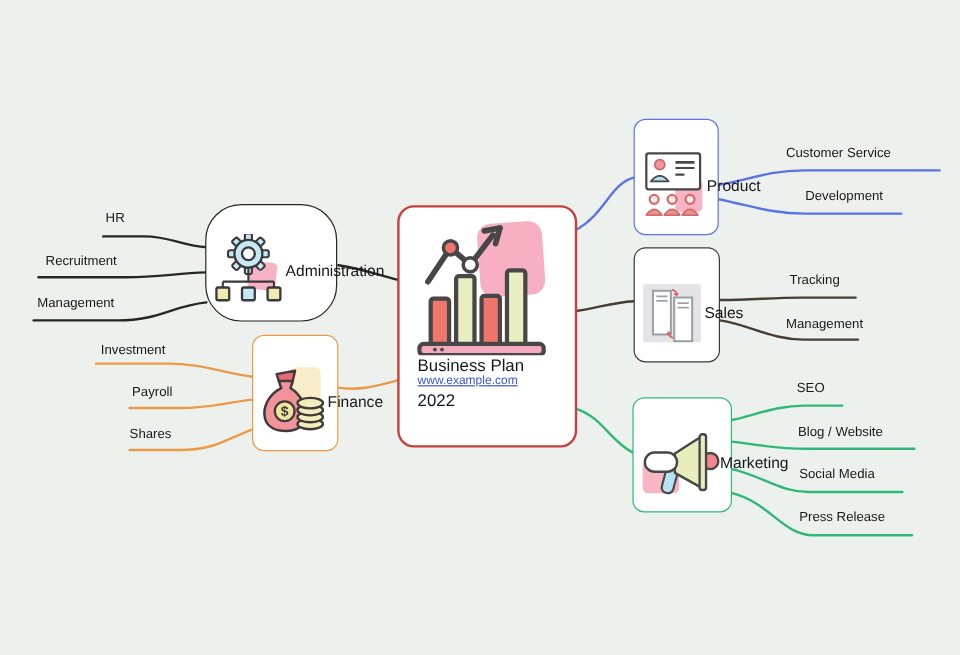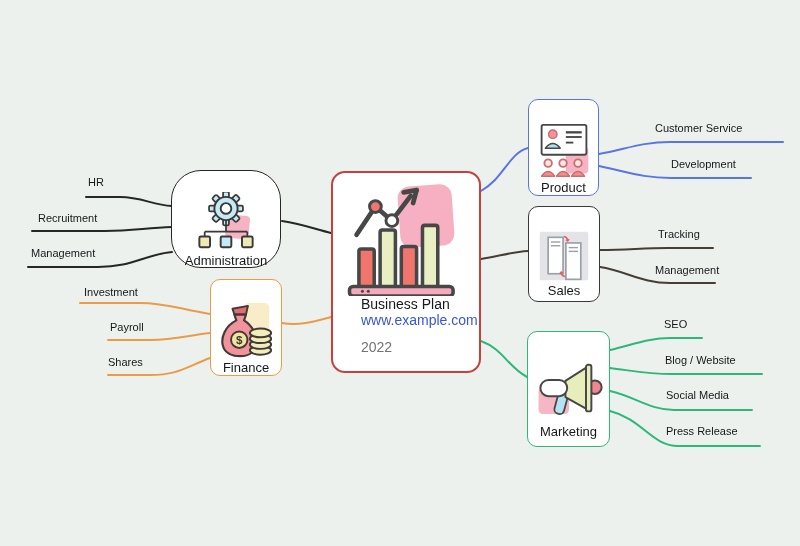--- a/index.html
+++ b/index.html
@@ -1,32 +1,32 @@
 <!DOCTYPE html>
 <html><head>
 <meta charset="utf-8">
 <style>
   html,body{margin:0;padding:0;}
   body{font-family:"Liberation Sans",sans-serif;}
   #canvas{position:relative;width:800px;height:546px;background:#edf1ee;overflow:hidden;}
   #edges{position:absolute;left:0;top:0;width:800px;height:546px;}
   .edge{fill:none;stroke-width:2;stroke-linecap:round;stroke-linejoin:round;}
   .node{position:absolute;background:#ffffff;border:2px solid #333;border-radius:10px;
-        box-sizing:border-box;display:flex;flex-direction:column;align-items:center;
+        box-sizing:border-box;display:flex;align-items:center;
         justify-content:space-between;padding:21px 4px 8px 4px;}
   .node-label{font-size:13px;color:#16181a;white-space:nowrap;line-height:1;}
   .leaf{position:absolute;font-size:11px;color:#16181a;white-space:nowrap;line-height:1.1;cursor:default;}
   #center-node{position:absolute;left:331px;top:171px;width:150px;height:202px;
         background:#fff;border:2px solid #c5413c;border-radius:14px;box-sizing:border-box;
         padding:8px 0 0 0;}
   #center-icon{display:block;margin:2px auto 0 auto;}
-  .center-text{padding-left:28px;}
+  .center-text{padding-left:15px;}
   #center-title{font-size:14px;color:#16181a;line-height:1.15;}
-  #center-link{font-size:14px;line-height:1.15;cursor:pointer;}
-  #center-year{font-size:14px;color:#737373;margin-top:11px;}
+  #center-link{font-size:10px;text-decoration:underline;line-height:1.15;cursor:pointer;}
+  #center-year{font-size:14px;color:#0f172a;margin-top:1px;}
   .icon-wrap{flex:1;display:flex;align-items:center;justify-content:center;}
 </style>
 </head>
 <body>
 
 <div id="canvas">
 
   <svg id="edges" xmlns="http://www.w3.org/2000/svg">
 
     <path class="edge" d="M 282 221 C 302 224 315 229 331 233" stroke="#262626"></path>
@@ -161,21 +161,21 @@
         <line x1="33" y1="25" x2="43" y2="25" stroke="#9aa0a8" stroke-width="1.5"></line>
         <path d="M 28 9 a 5 5 0 0 1 4 4" fill="none" stroke="#e06060" stroke-width="1.6"></path>
         <path d="M 33.5 12 l -1.5 2 l -2 -1.5" fill="none" stroke="#e06060" stroke-width="1.4"></path>
         <path d="M 29 52 a 5 5 0 0 1 -4 -4" fill="none" stroke="#e06060" stroke-width="1.6"></path>
         <path d="M 23.5 49 l 1.5 -2 l 2 1.5" fill="none" stroke="#e06060" stroke-width="1.4"></path>
       </svg>
     </span>
     <span class="node-label">Sales</span>
   </div>
 
-  <div class="node" style="left: 527px; top: 331px; width: 83px; height: 116px; border-width: 1.5px; border-color: rgb(46, 184, 120);">
+  <div class="node" style="left: 527px; top: 331px; width: 83px; height: 96px; border-width: 1.5px; border-color: rgb(46, 184, 120);">
     <span class="icon-wrap">
       <svg width="68" height="58" viewBox="0 0 76 64" xmlns="http://www.w3.org/2000/svg">
         <rect x="4" y="30" width="34" height="30" rx="5" fill="#f7b6c4"></rect>
         <rect x="24" y="32" width="11" height="28" rx="5" fill="#b5e3f2" stroke="#474747" stroke-width="2" transform="rotate(15 29 46)"></rect>
         <circle cx="67" cy="30" r="7.5" fill="#f2858d" stroke="#474747" stroke-width="2.2"></circle>
         <polygon points="34,23 59,7 59,55 34,41" fill="#e7eebb" stroke="#474747" stroke-width="2.2" stroke-linejoin="round"></polygon>
         <rect x="57" y="5" width="6" height="52" rx="2.5" fill="#e7eebb" stroke="#474747" stroke-width="2.2"></rect>
         <rect x="6" y="22" width="30" height="18" rx="9" fill="#ffffff" stroke="#474747" stroke-width="2.2"></rect>
       </svg>
     </span>

